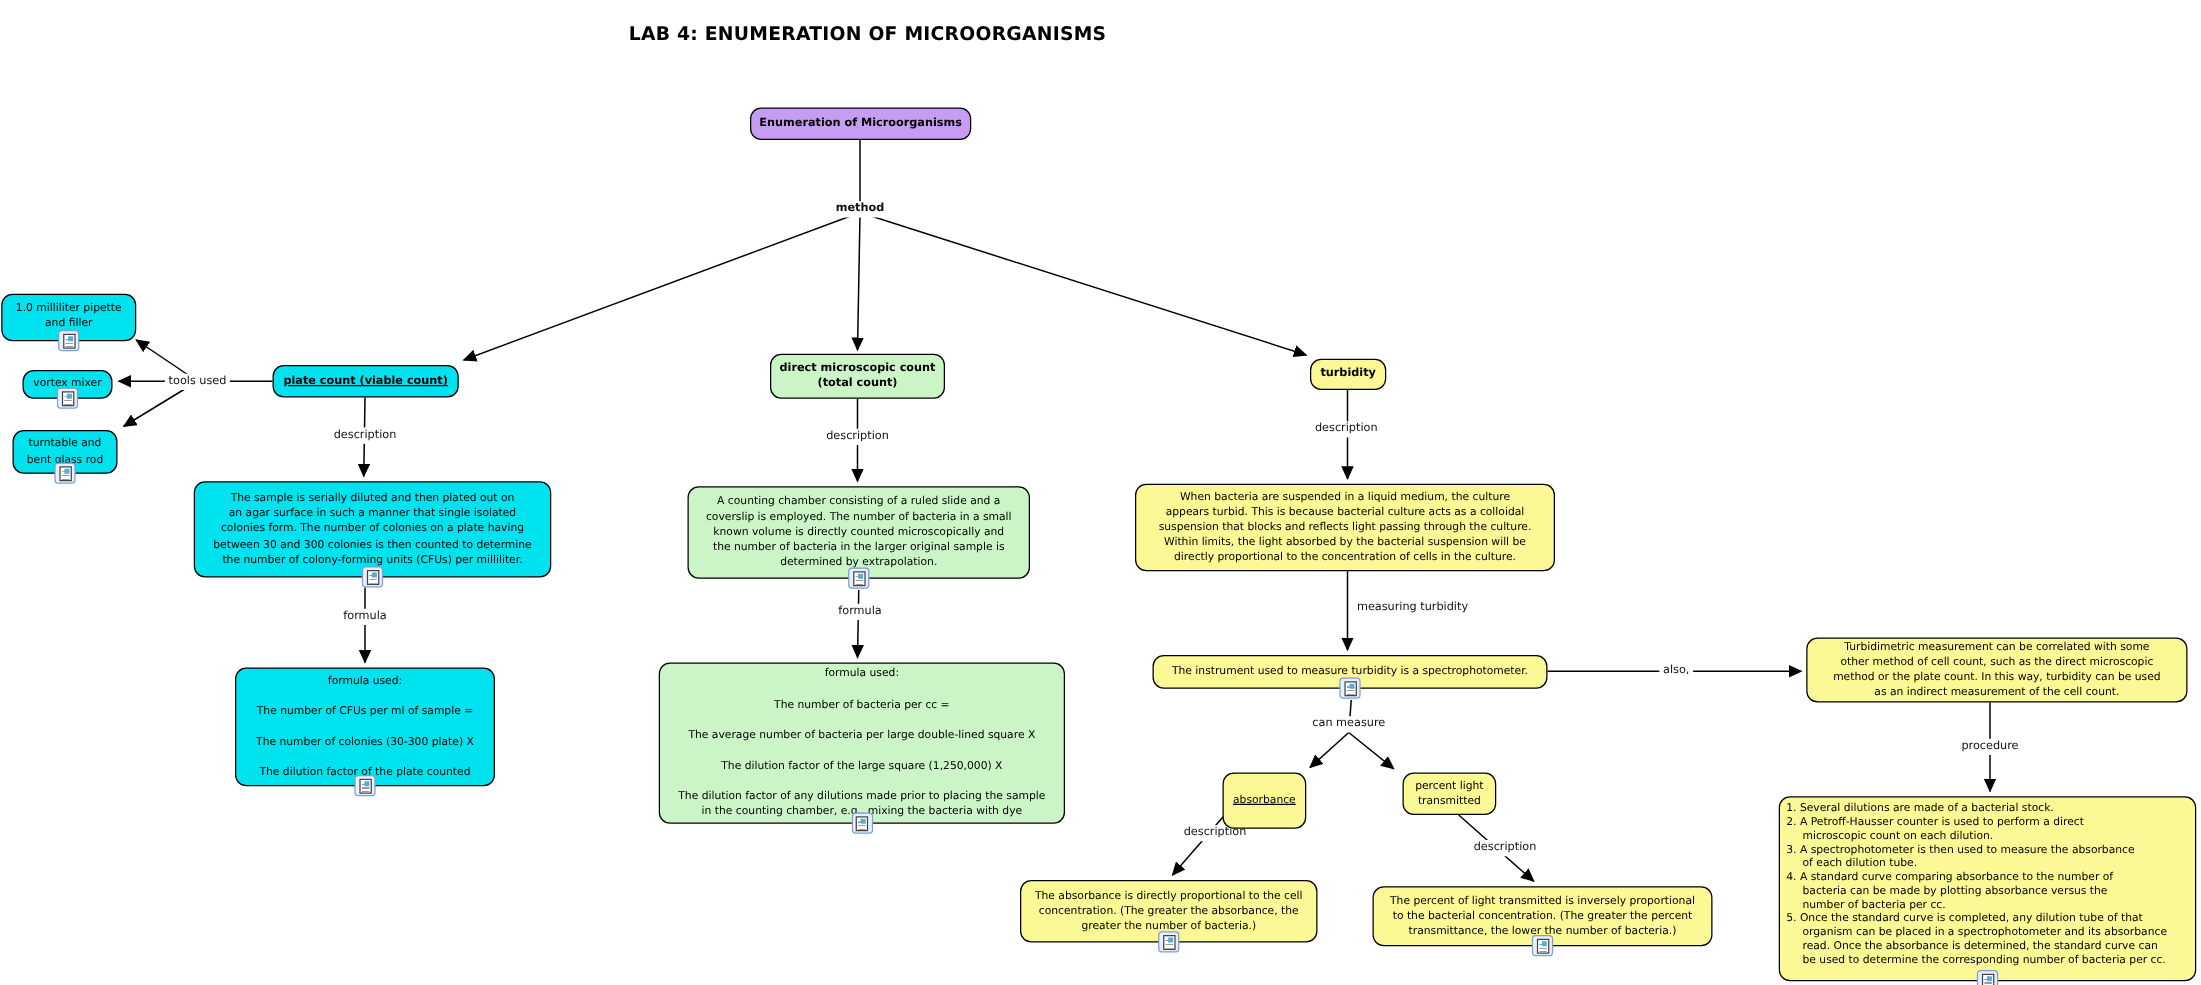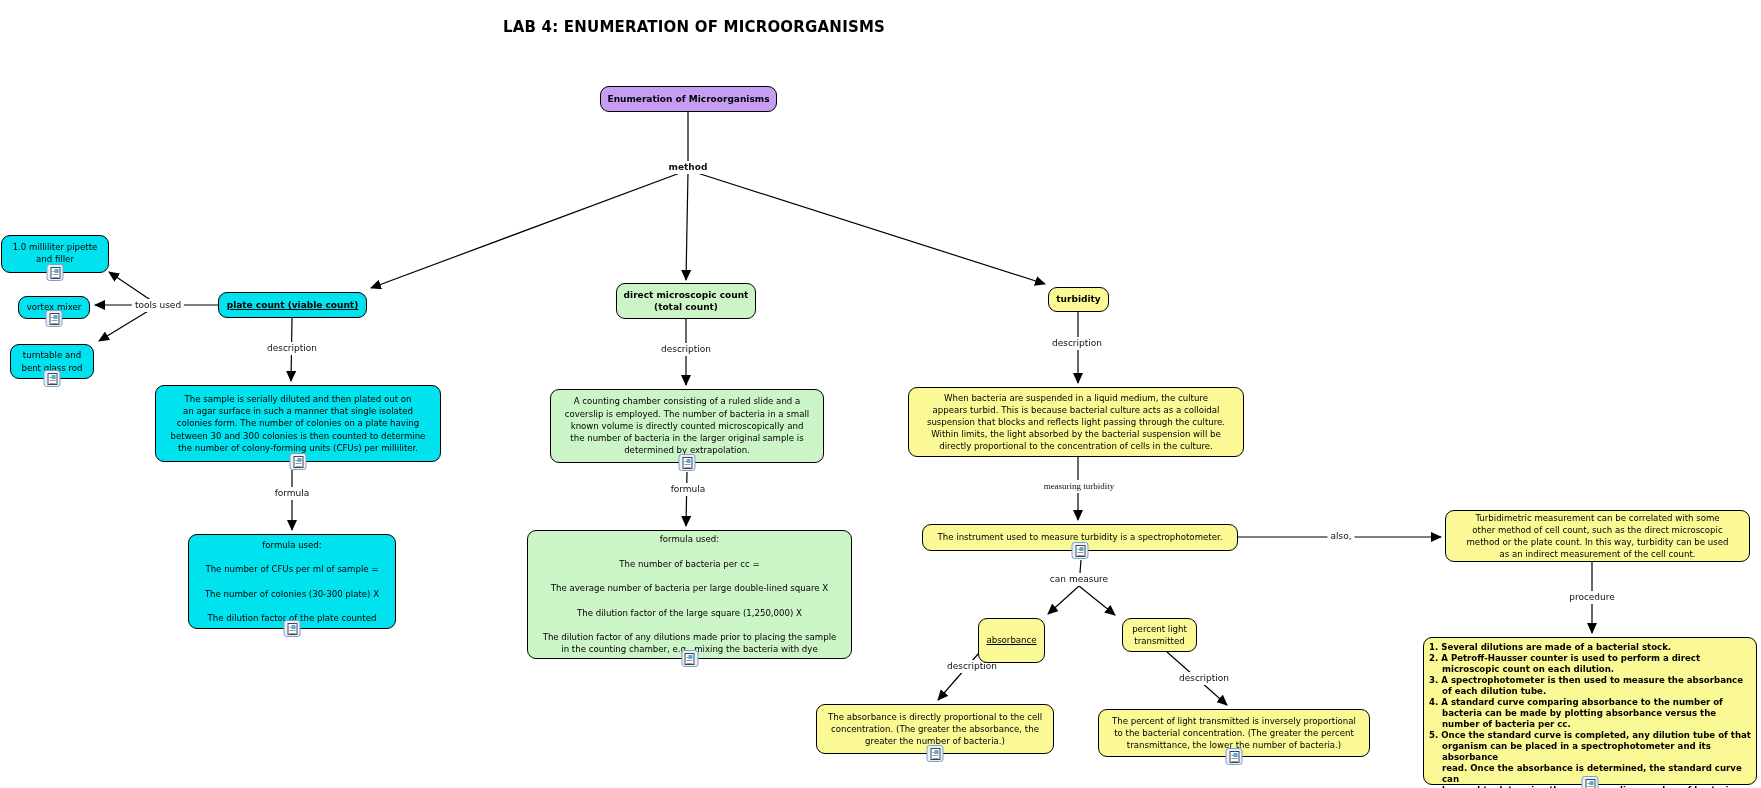--- a/index.html
+++ b/index.html
@@ -68,21 +68,21 @@
 
   <div class="title">LAB 4: ENUMERATION OF MICROORGANISMS</div>
 
   <div class="elabel b" style="left:688px;top:149px;">method</div>
   <div class="elabel" style="left:158px;top:287px;">tools used</div>
   <div class="elabel" style="left:292px;top:330px;">description</div>
   <div class="elabel" style="left:292px;top:475px;">formula</div>
   <div class="elabel" style="left:686px;top:331px;">description</div>
   <div class="elabel" style="left:688px;top:471px;">formula</div>
   <div class="elabel" style="left:1077px;top:325px;">description</div>
-  <div class="elabel" style="left:1079px;top:468px;font-family:Liberation Serif, serif;">measuring turbidity</div>
+  <div class="elabel" style="left:1130px;top:468px;">measuring turbidity</div>
   <div class="elabel" style="left:1079px;top:561px;">can measure</div>
   <div class="elabel" style="left:972px;top:648px;">description</div>
   <div class="elabel" style="left:1204px;top:660px;">description</div>
   <div class="elabel" style="left:1341px;top:518px;">also,</div>
   <div class="elabel" style="left:1592px;top:579px;">procedure</div>
 
   <div class="node purple concept b" style="left:600px;top:74px;width:177px;height:26px;">
     <span class="txt">Enumeration of Microorganisms</span>
   </div>
 
@@ -184,21 +184,21 @@
 concentration. (The greater the absorbance, the
 greater the number of bacteria.)</span>
     <span class="res"><span class="doc"></span></span>
   </div>
   <div class="node yellow" style="left:1445px;top:498px;width:305px;height:52px;">
     <span class="txt">Turbidimetric measurement can be correlated with some
 other method of cell count, such as the direct microscopic
 method or the plate count. In this way, turbidity can be used
 as an indirect measurement of the cell count.</span>
   </div>
-  <div class="node yellow pleft" style="left:1423px;top:625px;width:334px;height:148px;font-weight:bold;">
+  <div class="node yellow pleft" style="left:1423px;top:625px;width:334px;height:148px;">
     <div class="step">1. Several dilutions are made of a bacterial stock.</div>
     <div class="step">2. A Petroff-Hausser counter is used to perform a direct
 microscopic count on each dilution.</div>
     <div class="step">3. A spectrophotometer is then used to measure the absorbance
 of each dilution tube.</div>
     <div class="step">4. A standard curve comparing absorbance to the number of
 bacteria can be made by plotting absorbance versus the
 number of bacteria per cc.</div>
     <div class="step">5. Once the standard curve is completed, any dilution tube of that
 organism can be placed in a spectrophotometer and its absorbance

